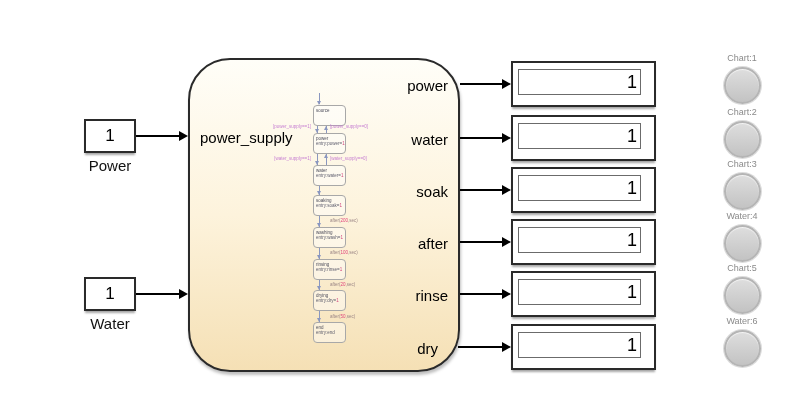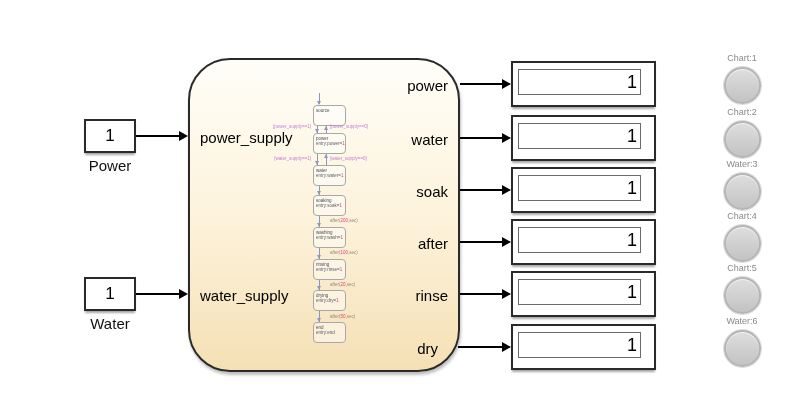--- a/index.html
+++ b/index.html
@@ -104,21 +104,20 @@
 
 <div class="wire" style="left:136px;top:135px;width:44px;"></div>
 <div class="arrowhead" style="left:179px;top:131px;"></div>
 
 <div class="wire" style="left:136px;top:293px;width:44px;"></div>
 <div class="arrowhead" style="left:179px;top:289px;"></div>
 
 <div class="sf-chart">
 
   <div class="port-label" style="left:10px;top:69px;">power_supply</div>
-  <div class="port-label" style="left:10px;top:227px;">water_supply</div>
 
   <div class="port-label out" style="right:10px;top:17px;">power</div>
   <div class="port-label out" style="right:10px;top:71px;">water</div>
   <div class="port-label out" style="right:10px;top:123px;">soak</div>
   <div class="port-label out" style="right:10px;top:175px;">after</div>
   <div class="port-label out" style="right:10px;top:227px;">rinse</div>
   <div class="port-label out" style="right:20px;top:280px;">dry</div>
 
   <div class="sf-line" style="left:129px;top:33px;height:11px;"></div>
   <div class="sf-ah-down" style="left:127px;top:41px;"></div>
@@ -218,20 +217,20 @@
   <div class="display-inner">1</div>
 </div>
 <div class="display" style="top:324px;">
   <div class="display-inner">1</div>
 </div>
 
 <div class="lamp-label" style="top:53px;">Chart:1</div>
 <div class="lamp" style="top:67px;"></div>
 <div class="lamp-label" style="top:107px;">Chart:2</div>
 <div class="lamp" style="top:121px;"></div>
-<div class="lamp-label" style="top:159px;">Water:3</div>
+<div class="lamp-label" style="top:159px;">Chart:3</div>
 <div class="lamp" style="top:173px;"></div>
-<div class="lamp-label" style="top:211px;">Chart:4</div>
+<div class="lamp-label" style="top:211px;">Water:4</div>
 <div class="lamp" style="top:225px;"></div>
 <div class="lamp-label" style="top:263px;">Chart:5</div>
 <div class="lamp" style="top:277px;"></div>
 <div class="lamp-label" style="top:316px;">Water:6</div>
 <div class="lamp" style="top:330px;"></div>
 
 </body></html>

